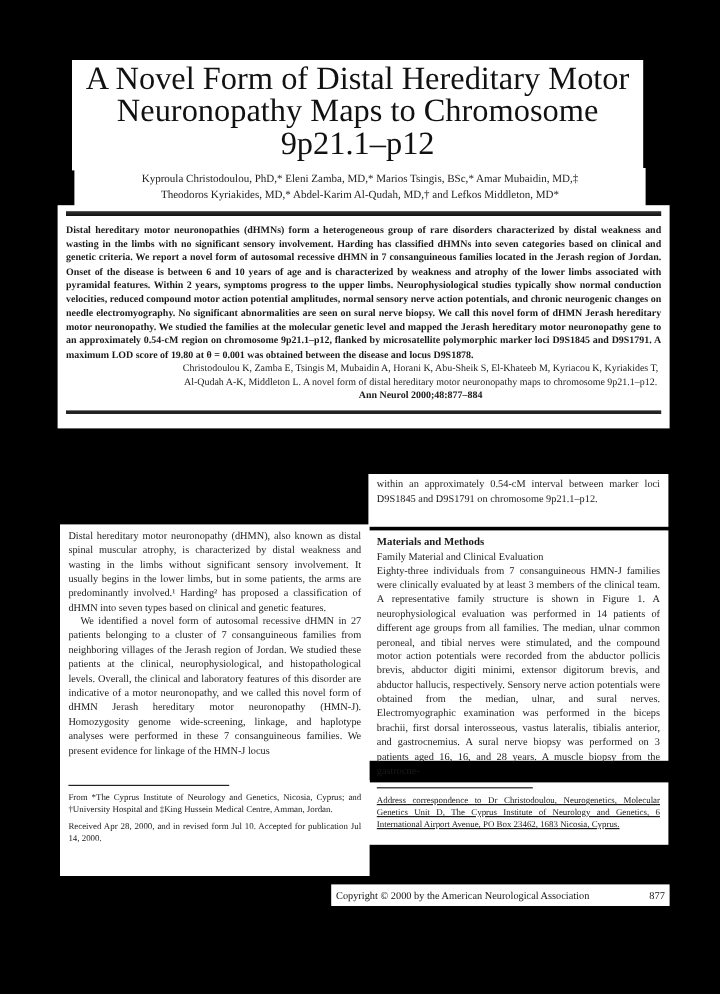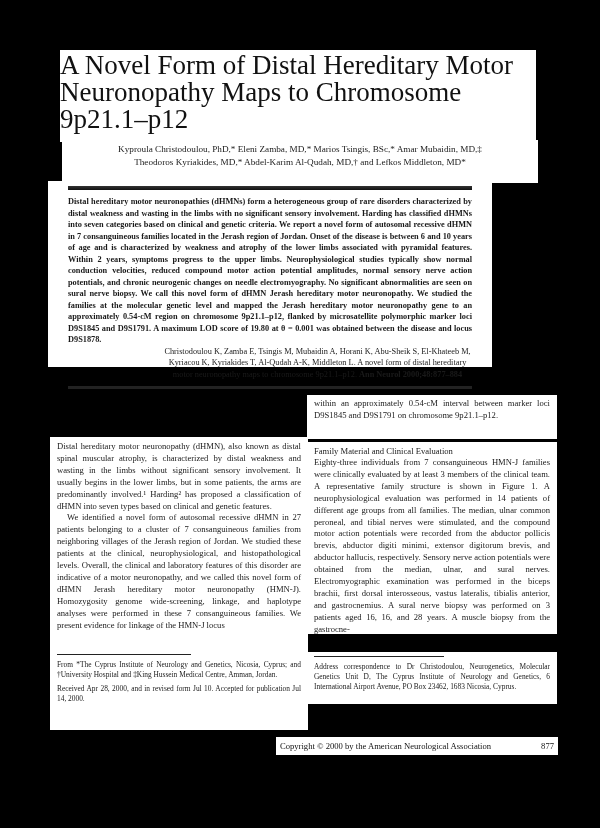--- a/index.html
+++ b/index.html
@@ -1,40 +1,40 @@
 <!DOCTYPE html>
 <html><head>
 <meta charset="utf-8">
 <style>
   html, body { margin:0; padding:0; }
   body {
     width:600px; height:828px; background:#000; position:relative; overflow:hidden;
     font-family:"Liberation Serif", "DejaVu Serif", serif; color:#111;
   }
   .patch { position:absolute; background:#fff; box-sizing:border-box; }
-  .title-block { left:60px; top:50px; width:476px; height:92px; }
+  .title-block { left:60px; top:50px; width:476px; height:92px; text-align:center; }
   .title { font-size:27px; line-height:27px; margin:2px 0 0 0; font-weight:normal; color:#111; }
   .authors-block { left:62px; top:140px; width:476px; height:43px; text-align:center; }
   .authors { font-size:9.2px; line-height:13px; padding-top:3px; color:#222; }
-  .abstract-block { left:48px; top:181px; width:444px; height:186px; padding:0 20px; }
+  .abstract-block { left:48px; top:171px; width:510px; height:186px; padding:0 7px; }
   .rule-thick { height:4px; background:linear-gradient(#333,#111); margin-top:5px; }
   .abstract { font-size:8.3px; line-height:11.5px; font-weight:bold; text-align:justify; margin-top:6px; color:#1a1a1a; }
   .citation { font-size:8.3px; line-height:11.5px; text-align:center; padding-left:95px; color:#1a1a1a; }
   .citation .cite-journal { font-weight:bold; }
   .rule-bottom { height:3px; background:#222; margin-top:6px; }
   .col { font-size:8.6px; line-height:11.9px; text-align:justify; color:#1a1a1a; }
   .left-body { left:50px; top:397px; width:258px; height:240px; padding:4px 7px 0 7px;margin-top:40px; }
   .left-body p { margin:0; }
   .left-body p + p { text-indent:10px; }
   .right-top { left:307px; top:395px; width:250px; height:44px; padding:3px 7px; }
   .right-body { left:307px; top:442px; width:250px; height:192px; padding:3px 7px; }
   .sec-head { font-weight:bold; font-size:9px; line-height:13px; }
   .sub-head { font-size:8.6px; line-height:12px; }
   .fn-left { left:50px; top:650px; width:258px; height:80px; padding:4px 7px; font-size:7.4px; line-height:10px; }
-  .fn-right { left:307px; top:652px; width:250px; height:52px; padding:4px 7px; font-size:7.4px; line-height:10px; }
+  .fn-right { left:307px; top:652px; width:250px; height:52px; padding:4px 7px; font-size:7.4px; line-height:10px;text-decoration:underline; }
   .fn-rule { border-top:1px solid #222; width:55%; margin-bottom:5px; }
   .fn-left p, .fn-right p { margin:0 0 4px 0; text-align:justify; }
   .footer { left:276px; top:737px; width:282px; height:18px; font-size:8.6px; line-height:18px; padding:0 4px; display:flex; justify-content:space-between; }
 </style>
 </head>
 <body>
 
 <div class="patch title-block">
   <h1 class="title">
     <div>A Novel Form of Distal Hereditary Motor</div>
@@ -63,20 +63,21 @@
 <div class="patch col left-body">
   <p>Distal hereditary motor neuronopathy (dHMN), also known as distal spinal muscular atrophy, is characterized by distal weakness and wasting in the limbs without significant sensory involvement. It usually begins in the lower limbs, but in some patients, the arms are predominantly involved.¹ Harding² has proposed a classification of dHMN into seven types based on clinical and genetic features.</p>
   <p>We identified a novel form of autosomal recessive dHMN in 27 patients belonging to a cluster of 7 consanguineous families from neighboring villages of the Jerash region of Jordan. We studied these patients at the clinical, neurophysiological, and histopathological levels. Overall, the clinical and laboratory features of this disorder are indicative of a motor neuronopathy, and we called this novel form of dHMN Jerash hereditary motor neuronopathy (HMN-J). Homozygosity genome wide-screening, linkage, and haplotype analyses were performed in these 7 consanguineous families. We present evidence for linkage of the HMN-J locus</p>
 </div>
 
 <div class="patch col right-top">
   <div>within an approximately 0.54-cM interval between marker loci D9S1845 and D9S1791 on chromosome 9p21.1–p12.</div>
 </div>
 
 <div class="patch col right-body">
+  <div class="sec-head">Materials and Methods</div>
   <div class="sub-head">Family Material and Clinical Evaluation</div>
   <div>Eighty-three individuals from 7 consanguineous HMN-J families were clinically evaluated by at least 3 members of the clinical team. A representative family structure is shown in Figure 1. A neurophysiological evaluation was performed in 14 patients of different age groups from all families. The median, ulnar common peroneal, and tibial nerves were stimulated, and the compound motor action potentials were recorded from the abductor pollicis brevis, abductor digiti minimi, extensor digitorum brevis, and abductor hallucis, respectively. Sensory nerve action potentials were obtained from the median, ulnar, and sural nerves. Electromyographic examination was performed in the biceps brachii, first dorsal interosseous, vastus lateralis, tibialis anterior, and gastrocnemius. A sural nerve biopsy was performed on 3 patients aged 16, 16, and 28 years. A muscle biopsy from the gastrocne-</div>
 </div>
 
 <div class="patch col fn-left">
   <div class="fn-rule"></div>
   <p>From *The Cyprus Institute of Neurology and Genetics, Nicosia, Cyprus; and †University Hospital and ‡King Hussein Medical Centre, Amman, Jordan.</p>
   <p>Received Apr 28, 2000, and in revised form Jul 10. Accepted for publication Jul 14, 2000.</p>
 </div>
 

